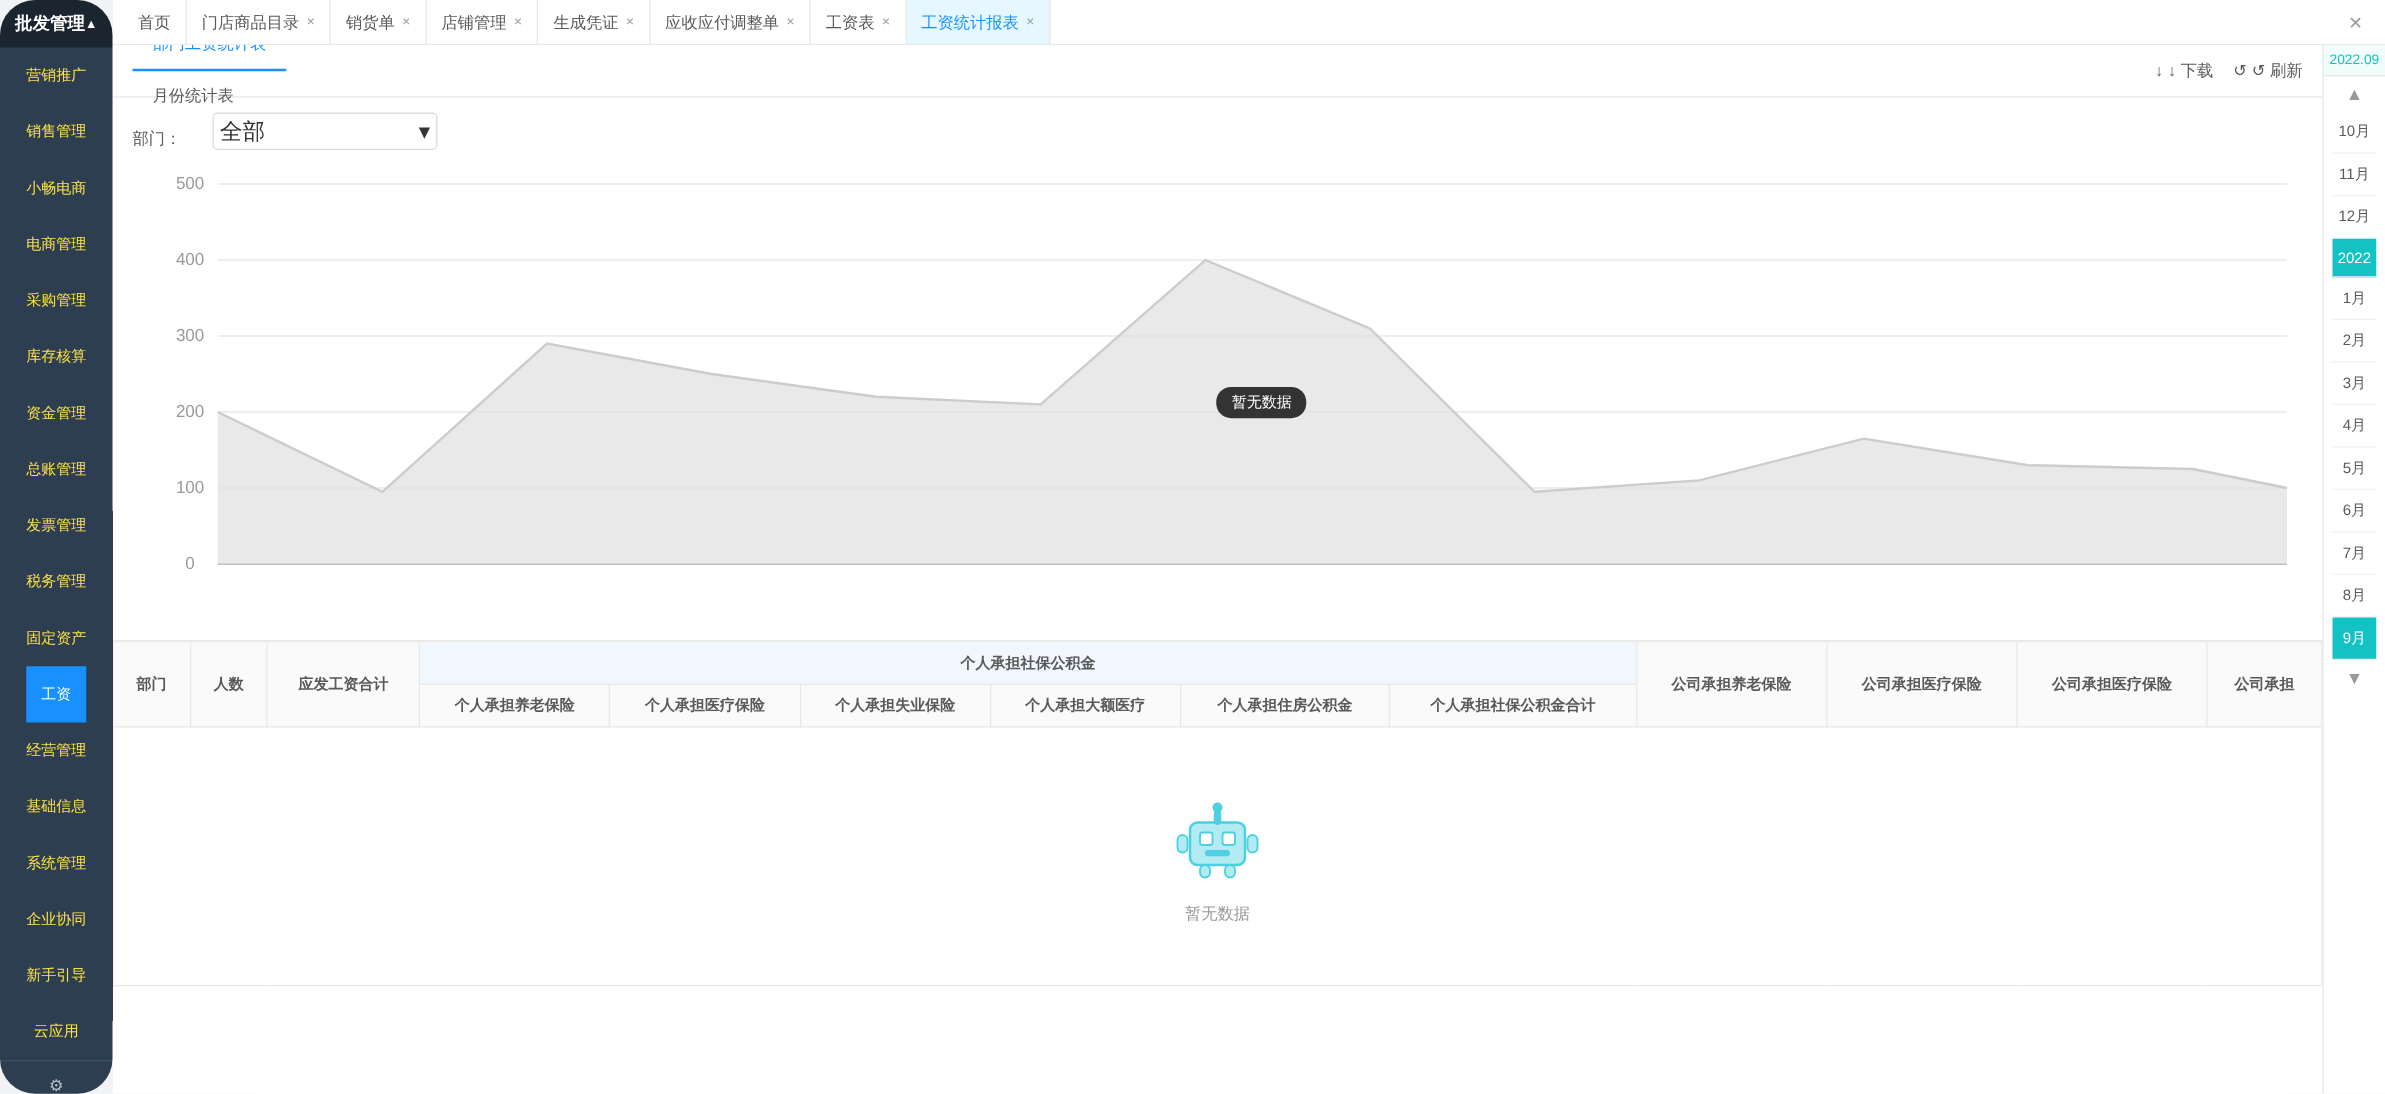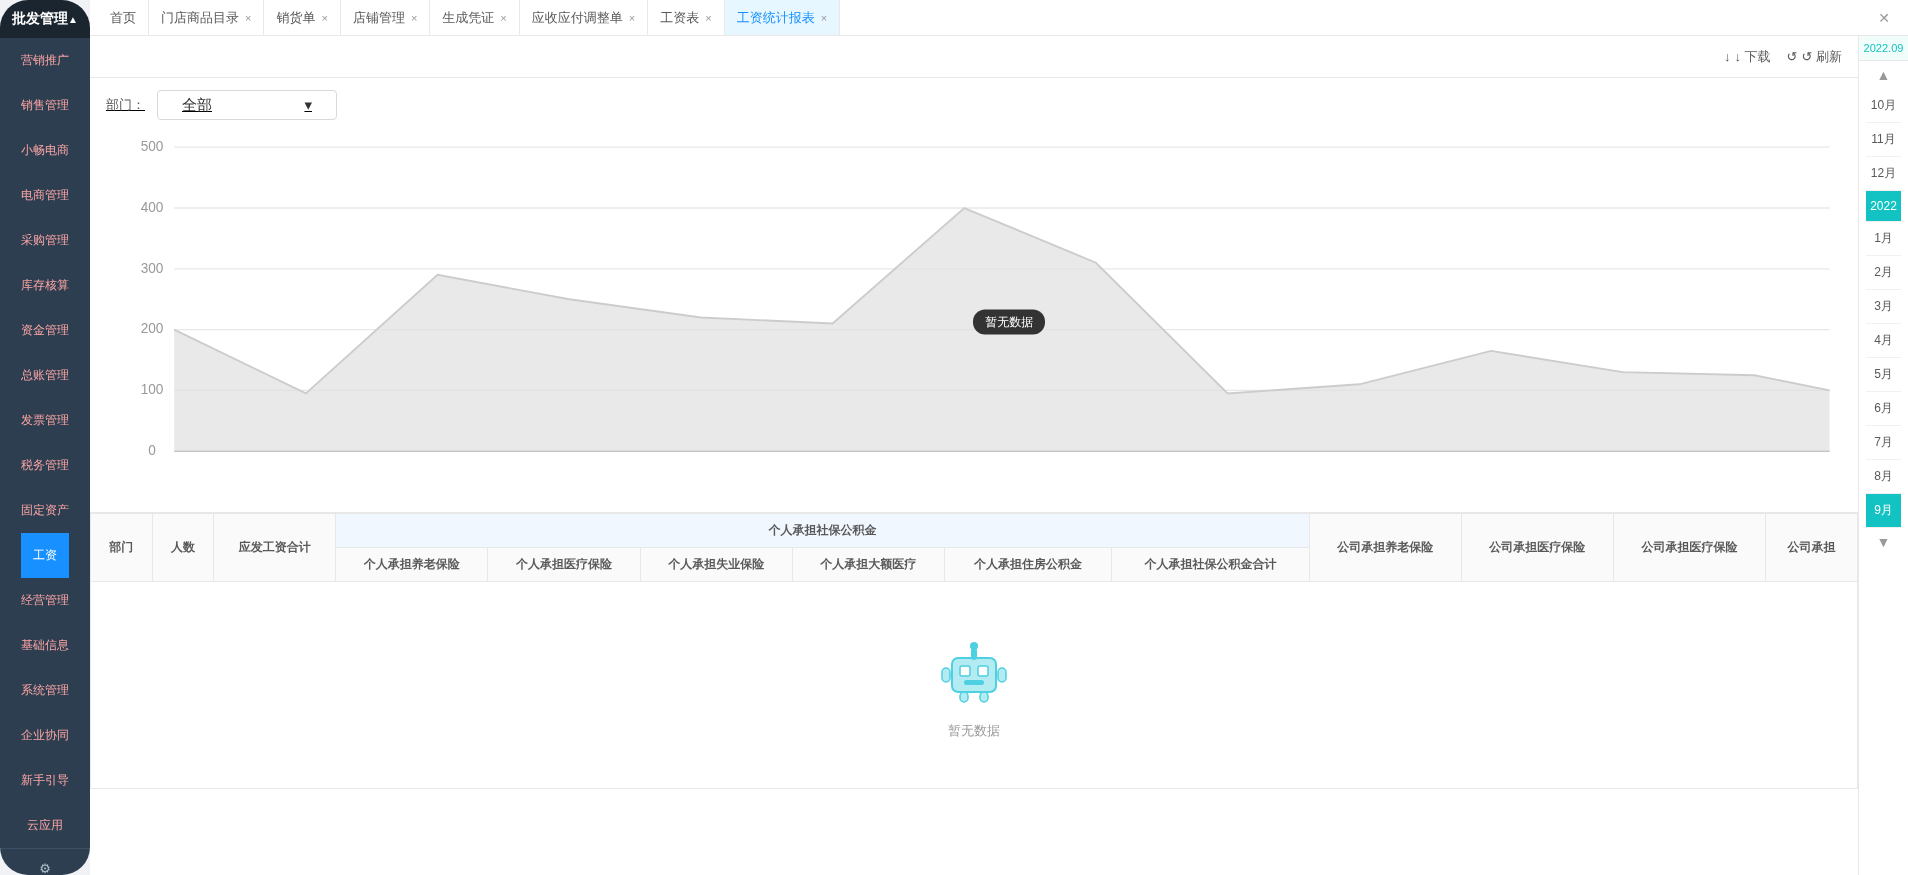--- a/index.html
+++ b/index.html
@@ -29,21 +29,21 @@
       align-items: center;
       justify-content: space-between;
       padding: 10px 12px;
       cursor: pointer;
     }
     .sidebar-top .arrow { font-size: 10px; }
     .sidebar-item {
       width: 100%;
       padding: 14px 0;
       text-align: center;
-      color: #fca5a5;
+      color: #fde047;
       cursor: pointer;
       font-size: 12px;
       transition: background 0.2s;
     }
     .sidebar-item.active { background: #1890ff; color: #fff; }
     .sidebar-bottom {
       margin-top: auto;
       width: 100%;
       padding: 12px 0;
       text-align: center;
@@ -147,33 +147,32 @@
       gap: 4px;
       cursor: pointer;
       color: #595959;
       font-size: 13px;
     }
 
     
     .filter-row {
       padding: 12px 16px;
       display: flex;
-      align-items: center;
-      gap: 12px;
+      align-items: flex-end;
+      gap: 25px;
       flex-shrink: 0;
-      text-decoration: underline;
     }
     .filter-label { color: #595959; font-size: 13px; }
     .filter-select {
       width: 180px;
       height: 30px;
       border: 1px solid #d9d9d9;
       border-radius: 4px;
-      padding: 0 24px;
-      font-size: 15px;
+      padding: 0 5px;
+      font-size: 18px;
       color: #333;
       background: #fff;
       cursor: pointer;
       display: flex;
       align-items: center;
       justify-content: space-between;
     }
 
     
     .chart-area {
@@ -354,20 +353,24 @@
           <span class="close-btn">×</span>
         </div></div>
     <div class="tab-close-all">✕</div>
   </div>
 
   <div class="content-area">
 
     <div class="page-content">
 
       <div class="sub-tab-bar">
+        <div id="sub-tabs-container">
+            <div class="sub-tab active">部门工资统计表</div>
+            <div class="sub-tab">月份统计表</div>
+          </div>
         <div class="sub-tab-actions">
           <div class="action-btn">
             <span>↓</span>
             <span>↓ 下载</span>
           </div>
           <div class="action-btn">
             <span>↺</span>
             <span>↺ 刷新</span>
           </div>
         </div>

